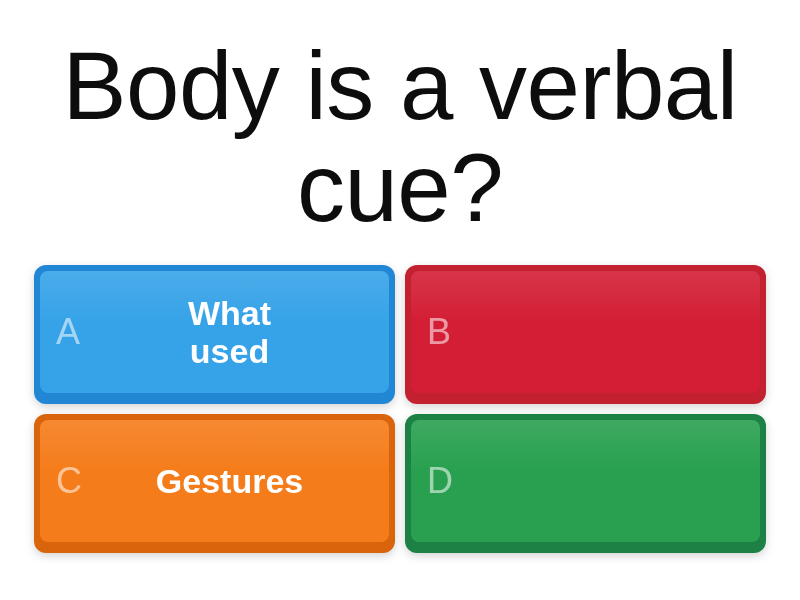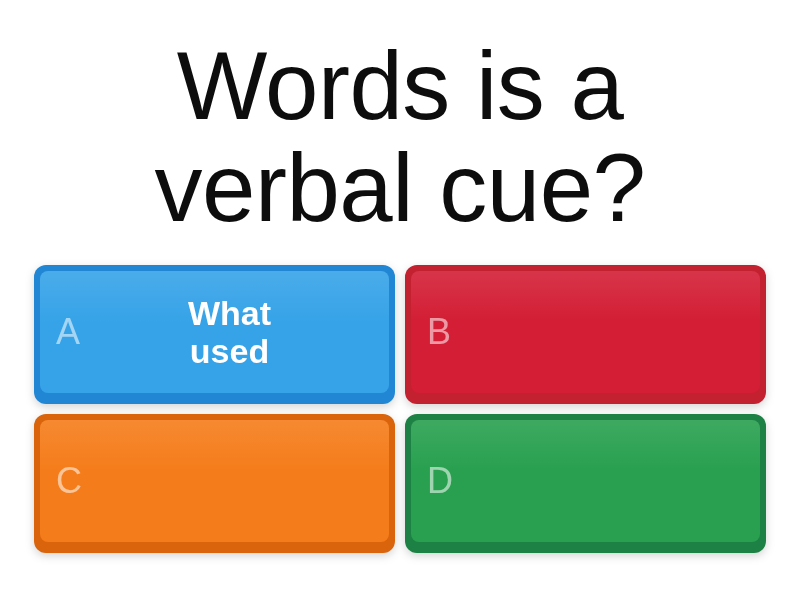--- a/index.html
+++ b/index.html
@@ -131,21 +131,21 @@
     background: linear-gradient(to bottom, rgba(255,255,255,0.10), rgba(255,255,255,0));
     pointer-events: none;
   }
 </style>
 </head>
 <body>
 
 <div class="quiz-stage">
 
   <div class="question-area">
-    <h1 class="question-text">Words is a verbal cue?</h1>
+    <h1 class="question-text">Body is a verbal cue?</h1>
   </div>
 
   <div class="answer-grid">
 
     <div class="answer-option opt-blue">
       <div class="option-face">
         <span class="option-letter">A</span>
         <span class="option-label">What
 used</span>
       </div>
@@ -153,20 +153,21 @@
 
     <div class="answer-option opt-red">
       <div class="option-face">
         <span class="option-letter">B</span>
       </div>
     </div>
 
     <div class="answer-option opt-orange">
       <div class="option-face">
         <span class="option-letter">C</span>
+        <span class="option-label">Gestures</span>
       </div>
     </div>
 
     <div class="answer-option opt-green">
       <div class="option-face">
         <span class="option-letter">D</span>
       </div>
     </div>
 
   </div>

